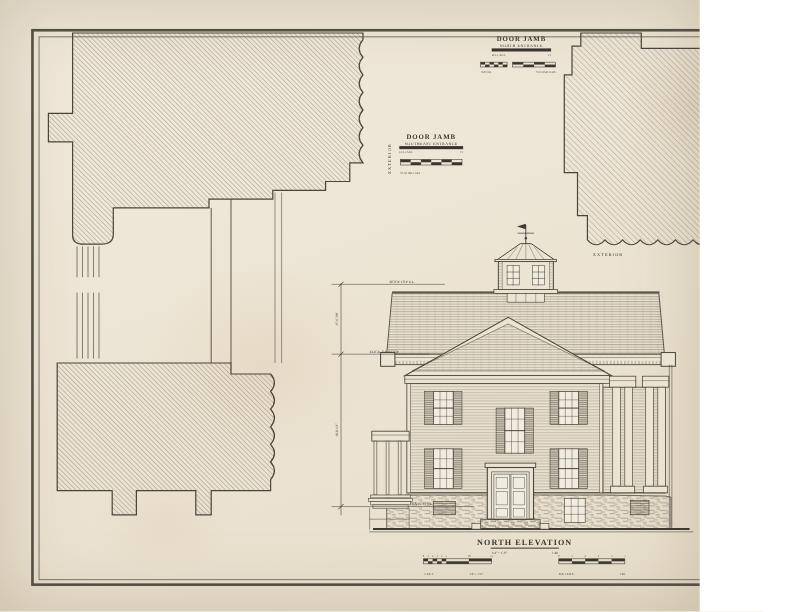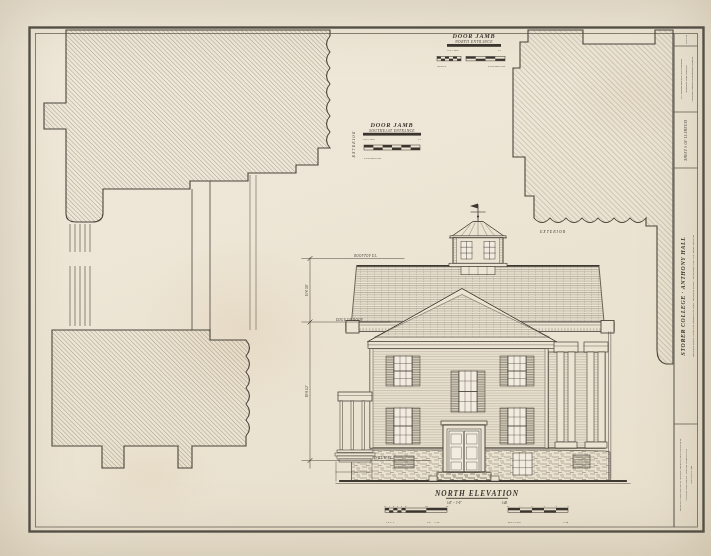--- a/index.html
+++ b/index.html
@@ -1,18 +1,18 @@
 <!DOCTYPE html>
 <html><head>
 <meta charset="utf-8">
 <style>
   html,body{margin:0;padding:0;}
-  #stage{position:relative;width:711px;height:556px;overflow:hidden;
+  #stage{position:relative;width:636px;height:556px;overflow:hidden;
          background:linear-gradient(160deg,#f1eadcDD,#e8dfcc),#ece4d3;
-         font-family:"Liberation Serif","DejaVu Serif",serif;font-style:italic;}
+         font-family:"Liberation Serif","DejaVu Serif",serif;}
   .stain{position:absolute;pointer-events:none;}
   #vignette{position:absolute;inset:0;box-shadow:inset 0 0 70px rgba(120,100,65,.28);}
   svg{position:absolute;left:0;top:0;font-family:"Liberation Serif","DejaVu Serif",serif;}
   text{fill:#3a362f;}
 </style>
 </head>
 <body>
 
 <div id="stage">
   <div class="stain" style="left:90px;top:200px;width:300px;height:260px;background:radial-gradient(closest-side,#d8c5a6,transparent 68%);opacity:.32"></div>

